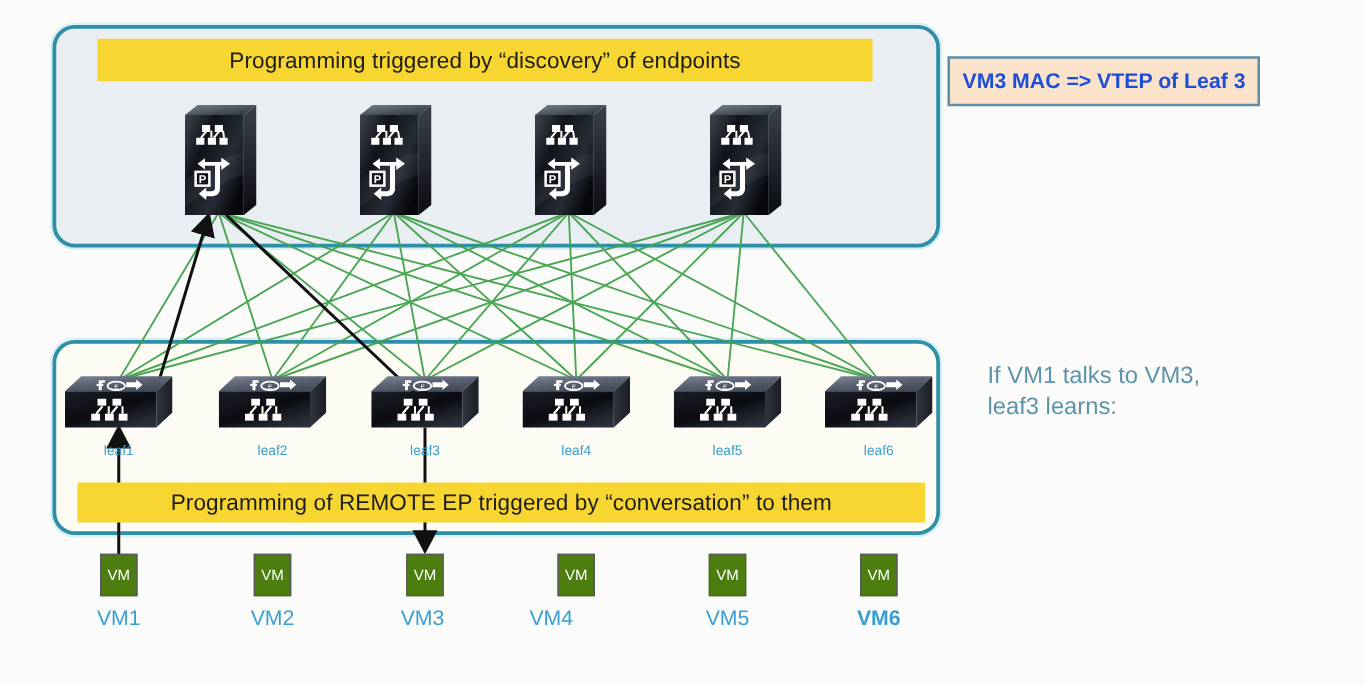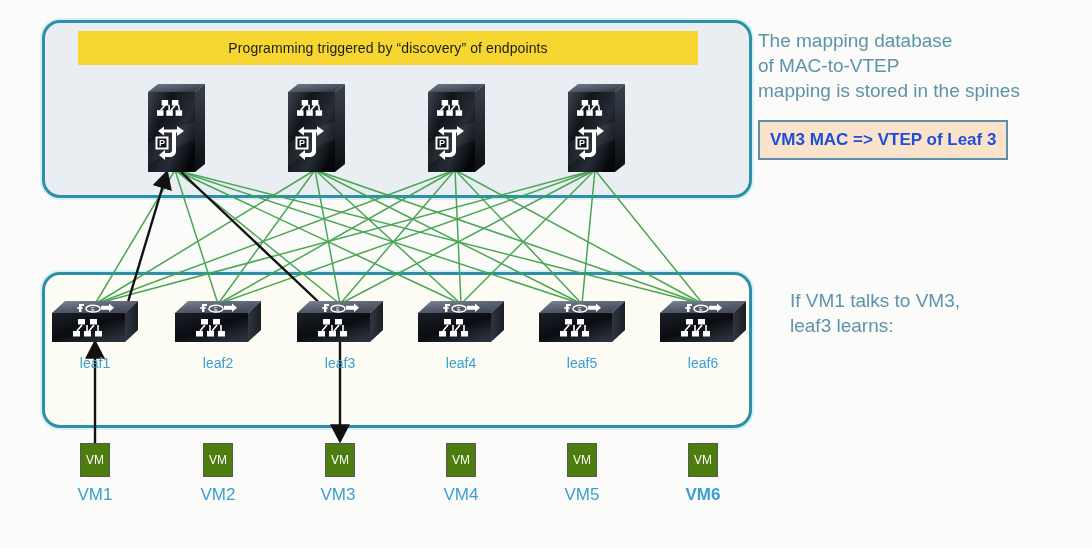--- a/index.html
+++ b/index.html
@@ -36,21 +36,21 @@
   }
 
   
   .banner {
     position: absolute;
     background: #f7d631;
     color: #1d1d1b;
     display: flex;
     align-items: center;
     justify-content: center;
-    font-size: 14px;
+    font-size: 18px;
     letter-spacing: .1px;
     white-space: nowrap;
     box-sizing: border-box;
   }
   #banner-top    { left: 78px;  top: 31px;  width: 620px; height: 34px; }
   #banner-bottom { left: 62px;  top: 386px; width: 678px; height: 32px; }
 
   
   #links {
     position: absolute;
@@ -78,21 +78,21 @@
     display: flex;
     align-items: center;
     justify-content: center;
     box-sizing: border-box;
   }
 
   
   .node-label {
     position: absolute;
     color: #3a9fd0;
-    font-size: 14px;
+    font-size: 11px;
     text-align: center;
     width: 90px;
     white-space: nowrap;
   }
   .vm-label { font-size: 17px; }
 
   
   #side-top  { position: absolute; left: 758px; top: 28px;  width: 330px; }
   #side-bot  { position: absolute; left: 790px; top: 288px; width: 300px; }
   .side-text {
@@ -157,20 +157,21 @@
       </g>
     <g id="flow-group" stroke="#111111" stroke-width="2.4" fill="none">
         <line x1="95" y1="445" x2="95" y2="342" marker-end="url(#arrowhead)"></line>
         <line x1="125" y1="312" x2="167" y2="172" marker-end="url(#arrowhead)"></line>
         <line x1="181" y1="172" x2="346" y2="328" marker-end="url(#arrowhead)"></line>
         <line x1="340" y1="342" x2="340" y2="441" marker-end="url(#arrowhead)"></line>
       </g>
   </svg>
 
   <div class="banner" id="banner-top">Programming triggered by “discovery” of endpoints</div>
+  <div class="banner" id="banner-bottom">Programming of REMOTE EP triggered by “conversation” to them</div>
 
   <div id="devices">
       <div class="spine" style="left: 144px; top: 82px;">
   <svg viewBox="0 0 62 92" xmlns="http://www.w3.org/2000/svg" width="62" height="92">
     <defs>
       <linearGradient id="sgF" x1="0" y1="0" x2="1" y2="0.7">
         <stop offset="0" stop-color="#3e4450"></stop>
         <stop offset="0.35" stop-color="#11141a"></stop>
         <stop offset="0.72" stop-color="#262c36"></stop>
         <stop offset="1" stop-color="#05070a"></stop>
@@ -616,31 +617,28 @@
     </g>
   </svg></div>
       <div class="node-label" style="left: 658px; top: 355px;">leaf6</div>
       <div class="vm-box" style="left: 80px; top: 443px;">VM</div>
       <div class="node-label vm-label" style="left: 50px; top: 485px;">VM1</div>
       <div class="vm-box" style="left: 203px; top: 443px;">VM</div>
       <div class="node-label vm-label" style="left: 173px; top: 485px;">VM2</div>
       <div class="vm-box" style="left: 325px; top: 443px;">VM</div>
       <div class="node-label vm-label" style="left: 293px; top: 485px;">VM3</div>
       <div class="vm-box" style="left: 446px; top: 443px;">VM</div>
-      <div class="node-label vm-label" style="left: 416px; top: 485px;">VM4</div>
+      <div class="node-label vm-label" style="left: 396px; top: 485px;">VM4</div>
       <div class="vm-box" style="left: 567px; top: 443px;">VM</div>
       <div class="node-label vm-label" style="left: 537px; top: 485px;">VM5</div>
       <div class="vm-box" style="left: 688px; top: 443px;">VM</div>
       <div class="node-label vm-label" style="left: 658px; top: 485px; font-weight: bold;">VM6</div>
     </div>
 
   <div id="side-top">
-    <div class="side-text">The mapping database
-of MAC-to-VTEP
-mapping is stored in the spines</div>
     <div class="mac-box">VM3 MAC =&gt; VTEP of Leaf 3</div>
   </div>
 
   <div id="side-bot">
     <div class="side-text">If VM1 talks to VM3,
 leaf3 learns:</div>
   </div>
 
 </div>
 

